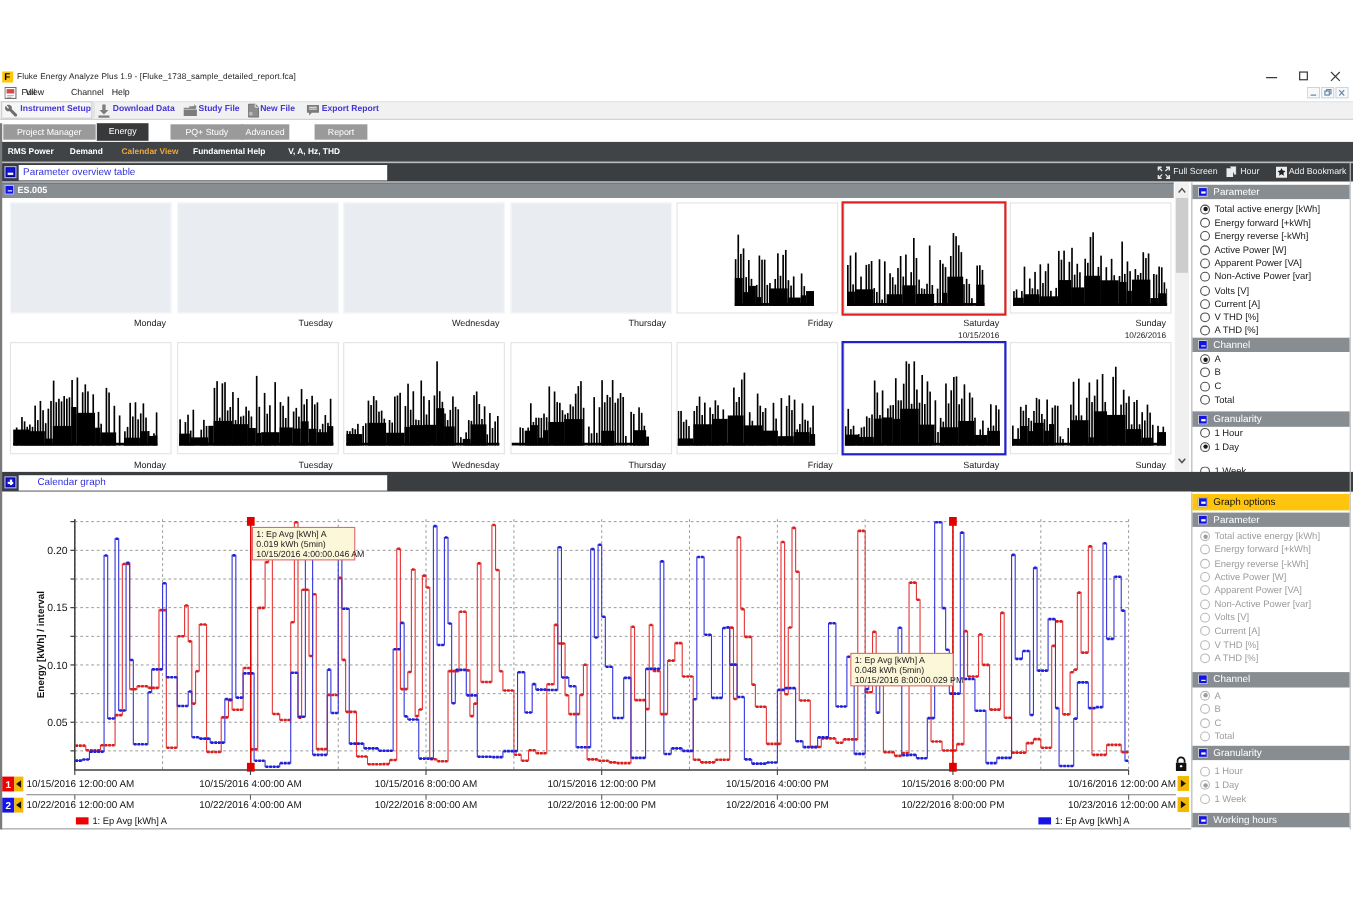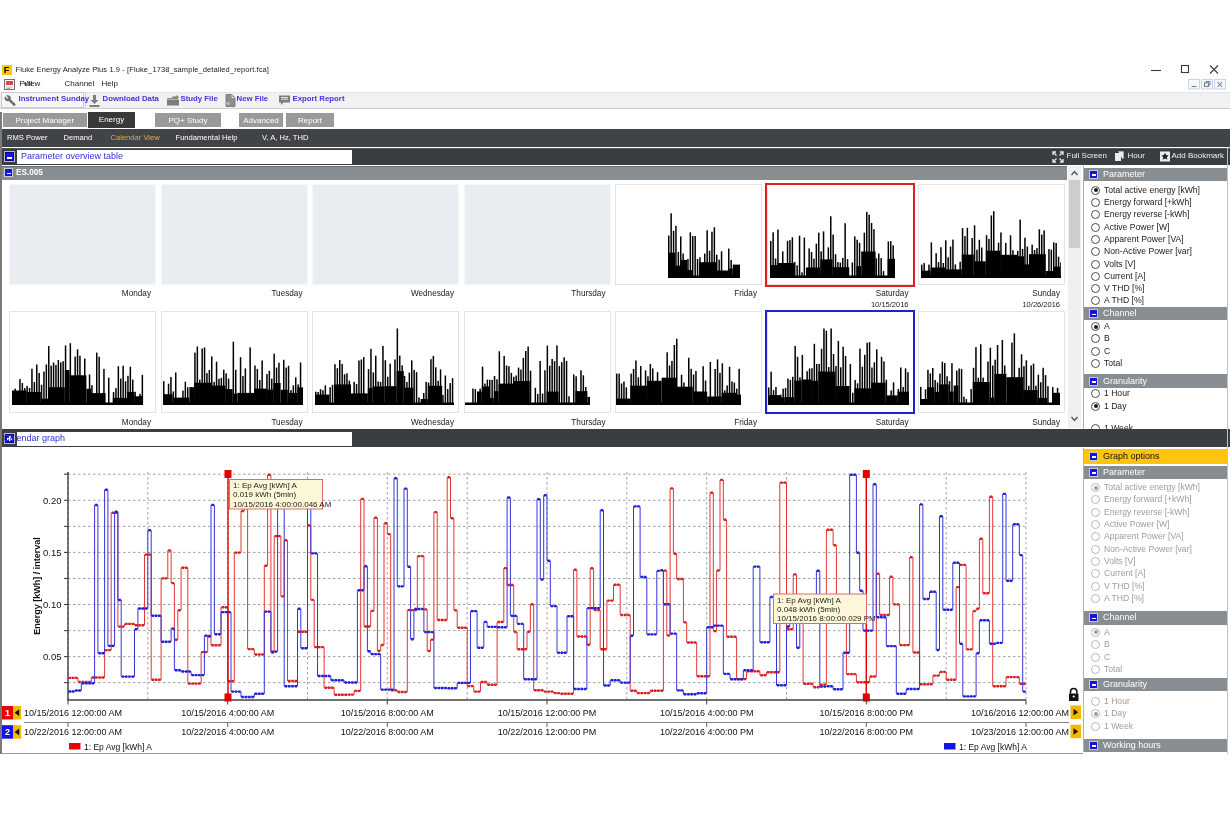--- a/index.html
+++ b/index.html
@@ -15,21 +15,21 @@
 .rad.dis{border:1px solid #b8b8b8}
 .rad .d{position:absolute;left:1.5px;top:1.5px;width:4px;height:4px;border-radius:50%}
 .rad.en .d{background:#1a1a1a}
 .rad.dis .d{background:#9d9d9d}
 .rlab{position:absolute;font-size:8.6px;white-space:nowrap}
 .cell{position:absolute;width:147px}
 .daylab{position:absolute;font-size:8.2px;color:#1a1a1a;text-align:right;width:147px;white-space:nowrap}
 .datelab{position:absolute;font-size:7.5px;color:#1a1a1a;text-align:right;width:147px;white-space:nowrap}
 .tb{font-size:7.8px;font-weight:bold;color:#4334d6;white-space:nowrap}
 .tab{position:absolute;height:14.5px;background:#9a9a9a;color:#fff;font-size:8px;text-align:center;line-height:15px}
-.stit{position:absolute;font-size:7.6px;font-weight:normal;color:#fff;white-space:nowrap}
+.stit{position:absolute;font-size:7.6px;font-weight:bold;color:#fff;white-space:nowrap}
 </style></head><body>
 
 <div class="a" style="left:1.5px;top:65px;width:10px;height:10px;background:#ffc40c"></div>
 <div class="a" style="left:2.5px;top:65.5px;width:8px;height:9px;color:#000;font-size:9px;font-weight:bold;text-align:center;line-height:9px">F</div>
 <div class="a" style="left:15.5px;top:65px;font-size:7.5px;color:#222;letter-spacing:0.1px;white-space:nowrap">Fluke Energy Analyze Plus 1.9 - [Fluke_1738_sample_detailed_report.fca]</div>
 <svg class="a" style="left:1140px;top:63px" width="85" height="14">
 <g stroke="#3a3a3a" stroke-width="1.1" fill="none">
 <path d="M11 7.5 H21"></path>
 <rect x="41.5" y="2.5" width="7" height="7"></rect>
 <path d="M70 2.5 L78 10.5 M78 2.5 L70 10.5"></path>
@@ -56,21 +56,21 @@
       <path d="M18 3.8 v-1.3 h4 v3.6 h-1.3" stroke-width="1"></path>
 <path d="M29.5 3 l4.5 5 M34 3 l-4.5 5"></path>
 </g>
   </svg>
 <div class="a" style="left:0;top:91.5px;width:1230px;height:17px;background:#f1f1f1;border-top:1px solid #e4e4e4;border-bottom:1px solid #cfcfcf"></div>
 <div class="a" style="left:1px;top:92px;width:83px;height:16px;background:#f6f6f6;border:1px solid #cccccc"></div>
 <div class="a" style="left:84.5px;top:93px;width:1px;height:14px;background:#d8d8d8"></div>
 <svg class="a" style="left:3px;top:94px" width="14" height="13">
 <path d="M2.2 2.2 c-1 1.4 -0.8 3.2 0.4 4.2 c0.9 0.8 2.1 1 3.1 0.6 l4.6 4.6 c0.5 0.5 1.4 0.5 1.9 0 c0.5 -0.5 0.5 -1.4 0 -1.9 L7.6 5.2 c0.4 -1 0.2 -2.3 -0.6 -3.1 C6 1 4.2 0.9 3 1.6 l2 2 L4.4 5 L2.2 2.2 Z" fill="#6e6e6e"></path>
 </svg>
-<div class="a tb" style="left:18.5px;top:94px">Instrument Sunday</div>
+<div class="a tb" style="left:18.5px;top:94px">Instrument Setup</div>
 <svg class="a" style="left:88px;top:93.5px" width="13" height="14">
 <g fill="#7d7d7d">
       <path d="M5 1 h3 v5 h2.6 L6.5 10 L2.4 6 H5 Z"></path>
       <rect x="1.5" y="11" width="10" height="2"></rect>
     </g>
 </svg>
 <div class="a tb" style="left:102.5px;top:94px">Download Data</div>
 <svg class="a" style="left:166px;top:93.5px" width="14" height="13">
 <g fill="#7d7d7d">
       <path d="M1 4 h5 v-1.5 h6 V5 H1 Z" opacity="0.9"></path>
@@ -88,21 +88,21 @@
 <svg class="a" style="left:278px;top:93.5px" width="13" height="13">
 <g fill="#7d7d7d">
       <path d="M1 1.5 h11 v7 H5.5 L3 11 V8.5 H1 Z"></path>
     </g>
 <path d="M3 3.5 h7 M3 5.2 h7" stroke="#f1f1f1" stroke-width="0.9"></path>
 </svg>
 <div class="a tb" style="left:292.5px;top:94px">Export Report</div>
 <div class="tab" style="left:3px;top:112.5px;width:83.5px">Project Manager</div>
 <div class="tab" style="left:88px;top:112px;width:47px;height:15.5px;background:#38393b;line-height:15px">Energy Study</div>
 <div class="tab" style="left:155px;top:112.5px;width:66px">PQ+ Study</div>
-<div class="tab" style="left:239px;top:112.5px;width:44px">Advanced</div>
+<div class="tab" style="left:219px;top:112.5px;width:44px">Advanced</div>
 <div class="tab" style="left:286px;top:112.5px;width:48px">Report</div>
 <div class="a" style="left:0;top:129px;width:1230px;height:17.5px;background:#404447"></div>
 <div class="stit" style="left:7px;top:132.5px;color:#fff">RMS Power</div>
 <div class="stit" style="left:63.5px;top:132.5px;color:#fff">Demand</div>
 <div class="stit" style="left:110.5px;top:132.5px;color:#eda63c">Calendar View</div>
 <div class="stit" style="left:175.5px;top:132.5px;color:#fff">Fundamental Help</div>
 <div class="stit" style="left:262px;top:132.5px;color:#fff">V, A, Hz, THD</div>
 <div class="a hdrbar" style="left:0;top:148px;width:1230px;height:17px;border-top:1px solid #555"></div>
 <div class="mbtn" style="left:3.5px;top:151px">
     <i></i>
@@ -841,21 +841,21 @@
 <div class="a" style="left:1091px;top:424px;width:120px;height:5px;overflow:hidden">
     <div class="rad en" style="left:0;top:0"></div>
     <div class="rlab" style="left:13px;top:-1px;color:#1a1a1a">1 Week</div>
   </div>
 <div class="a hdrbar" style="left:0;top:429px;width:1230px;height:18px"></div>
 <div class="mbtn plus" style="left:3.5px;top:432.5px">
     <i></i>
     <b></b>
   </div>
 <div class="a" style="left:17px;top:431.5px;width:335px;height:14px;background:#fff"></div>
-<div class="a" style="left:3px;top:433px;font-size:9px;color:#3232dc">Calendar graph</div>
+<div class="a" style="left:34px;top:433px;font-size:9px;color:#3232dc">Calendar graph</div>
 <div class="a" style="left:1px;top:447px;width:1081.5px;height:307px;background:#fff;border-bottom:1px solid #9a9a9a"></div>
 <svg class="a" style="left:0;top:448px" width="1082" height="306" font-family="Liberation Sans, sans-serif">
     <path d="M68.0 234.6H1026.0M68.0 208.6H1026.0M68.0 182.6H1026.0M68.0 156.5H1026.0M68.0 130.5H1026.0M68.0 104.4H1026.0M68.0 78.4H1026.0M68.0 52.3H1026.0M68.0 26.2H1026.0" stroke="#999" stroke-width="0.9" stroke-dasharray="2.5,2.5" fill="none"></path>
     <path d="M68.0 24.0V252.0M147.8 24.0V252.0M227.7 24.0V252.0M307.5 24.0V252.0M387.3 24.0V252.0M467.2 24.0V252.0M547.0 24.0V252.0M626.8 24.0V252.0M706.7 24.0V252.0M786.5 24.0V252.0M866.3 24.0V252.0M946.2 24.0V252.0M1026.0 24.0V252.0" stroke="#999" stroke-width="0.9" stroke-dasharray="2.5,2.5" fill="none"></path>
     <path d="M68.0 24.0V252.0" stroke="#404040" stroke-width="1.4" fill="none"></path>
     <path d="M67.3 252.0H1026.0" stroke="#404040" stroke-width="1.4" fill="none"></path>
     <path d="M64.0 234.6H68.0" stroke="#404040" stroke-width="1.1"></path>
     <path d="M64.0 208.6H68.0" stroke="#404040" stroke-width="1.1"></path>
     <text x="61.5" y="212.1" font-size="9.5" fill="#111" text-anchor="end">0.05</text>
     <path d="M64.0 182.6H68.0" stroke="#404040" stroke-width="1.1"></path>

